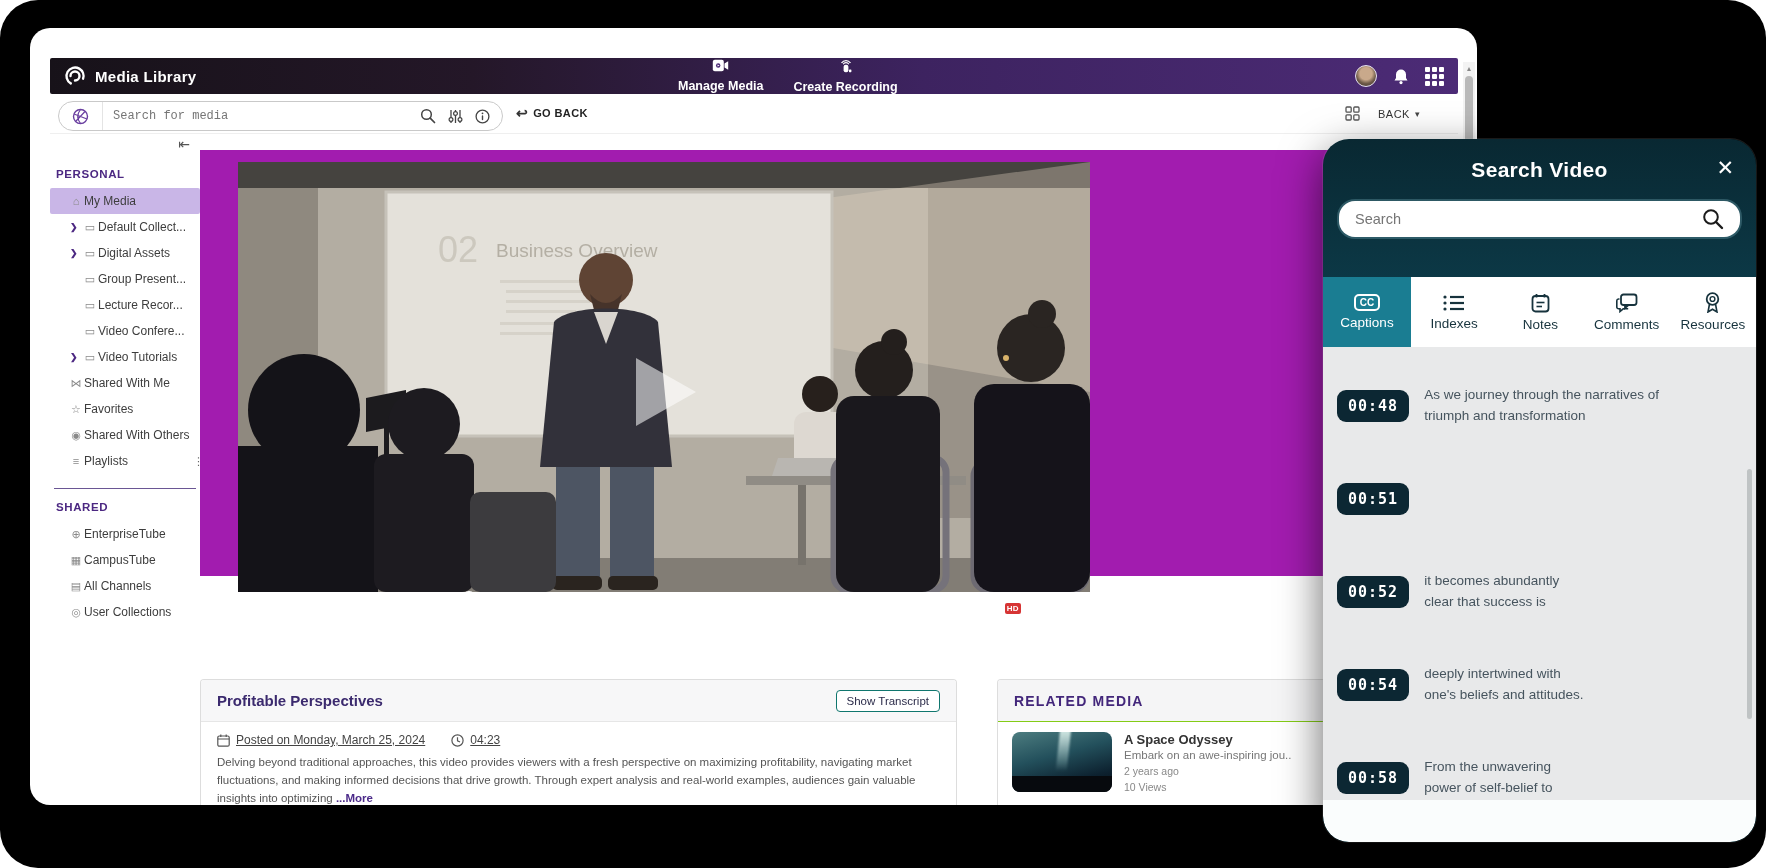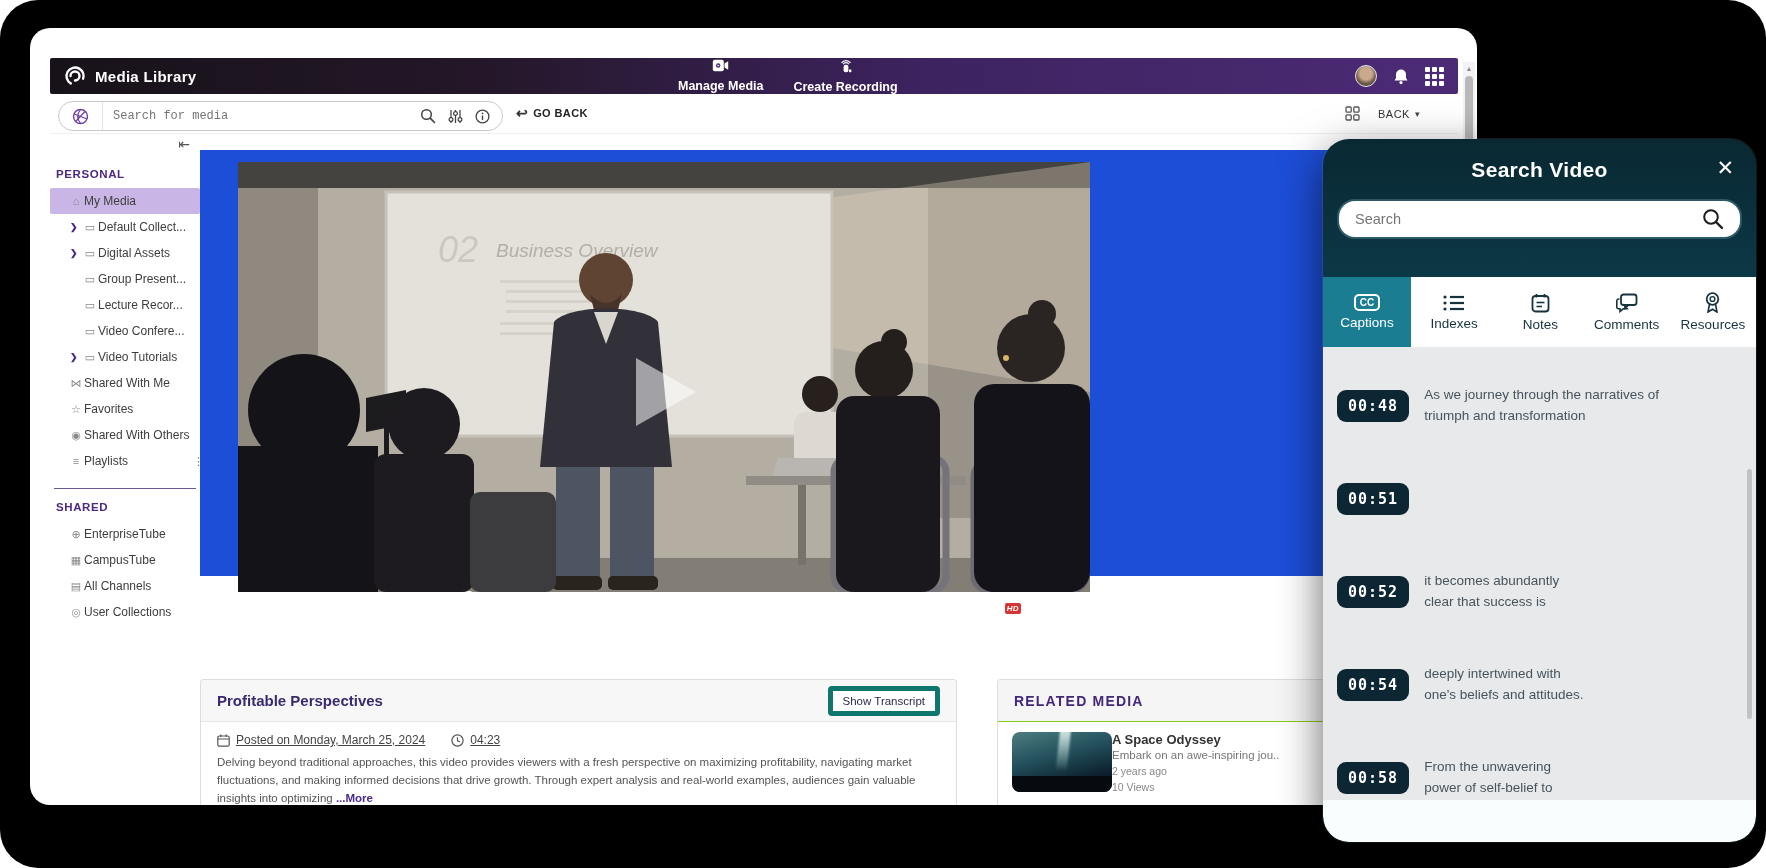--- a/index.html
+++ b/index.html
@@ -50,52 +50,52 @@
                padding-left:6px; position:relative; border-radius:2px; }
   .side-item .chev { width:12px; font-size:9px; color:#4c2882; font-weight:bold; visibility:hidden; flex:0 0 12px; }
   .side-item.chev-on .chev { visibility:visible; }
   .side-item.nested { padding-left:20px; }
   .side-item .ic { width:16px; flex:0 0 16px; text-align:center; color:#8a8a8a; font-size:11px; }
   .side-item.active { background:#c9b6e7; }
   .side-item .dots { position:absolute; right:-4px; color:#666; font-size:11px; }
   .side-divider { border-top:1.5px solid #6a5694; margin:14px 4px 2px 4px; }
 
   
-  .player { position:absolute; left:170px; top:122px; width:1258px; height:426px; background:#1d4ed8;font-style:italic; }
+  .player { position:absolute; left:170px; top:122px; width:1258px; height:426px; background:#a21caf; }
   .scene { position:absolute; left:38px; top:12px; width:852px; height:430px; }
   .progress { position:absolute; left:40px; top:446px; width:1205px; height:4px; background:rgba(255,255,255,.22); border-radius:2px; }
   .progress .fill { height:100%; background:#fff; border-radius:2px; position:relative; }
   .progress .knob { position:absolute; right:-7px; top:-5px; width:14px; height:14px; border-radius:50%; background:#fff; }
   .pctrl { position:absolute; left:58px; top:458px; display:flex; align-items:center; gap:22px; color:#fff; }
   .ptime { font-family:"DejaVu Sans Mono", monospace; font-size:13px; font-weight:bold; letter-spacing:.5px; }
   .pctrl-r { position:absolute; left:660px; top:460px; display:flex; align-items:center; gap:20px; color:#fff; }
   .ccbox { border:2px solid #fff; border-radius:4px; font-size:11px; font-weight:bold; padding:1px 5px; letter-spacing:.5px; cursor:pointer; }
   .theater { width:19px; height:15px; border:2px solid #fff; border-radius:2px; position:relative; cursor:pointer; }
   .theater::after { content:""; position:absolute; right:1px; top:1px; bottom:1px; width:6px; background:#fff; }
   .gearwrap { position:relative; cursor:pointer; }
   .hdbadge { position:absolute; top:-7px; right:-9px; background:#d63434; color:#fff; font-size:8px; font-weight:bold;
              padding:1px 2px; border-radius:2px; letter-spacing:.3px; }
 
   
   .card { position:absolute; border:1px solid #ddd; border-bottom:none; border-radius:4px 4px 0 0; background:#fff; overflow:hidden; }
   .details { left:170px; top:651px; width:757px; height:126px; }
   .card-head { height:42px; background:#f7f7f8; border-bottom:1px solid #e6e6e6; display:flex; align-items:center; padding:0 16px; }
   .vid-title { font-size:15px; font-weight:bold; color:#3b2a6e; }
-  .transcript-btn { margin-left:auto; border:5px solid #0f766e; border-radius:4px; background:#fff; font-size:11.5px;
+  .transcript-btn { margin-left:auto; border:1px solid #0f766e; border-radius:4px; background:#fff; font-size:11.5px;
                     color:#2c2c4a; padding:4px 10px; cursor:pointer; font-family:inherit; }
   .meta-row { display:flex; gap:26px; align-items:center; padding:11px 16px 4px; font-size:12px; color:#444; }
   .meta-item { display:flex; align-items:center; gap:6px;text-decoration:underline; }
   .desc { padding:3px 16px; font-size:11.5px; color:#555; line-height:1.55; }
   .more { color:#4c2b8a; font-weight:bold; cursor:pointer; }
 
   
   .related { left:967px; top:651px; width:461px; height:126px; }
   .rel-head { height:42px; background:#f5f5f6; border-bottom:1px solid #84cc16; display:flex; align-items:center; padding:0 16px;
               font-size:14px; font-weight:bold; color:#43277b; letter-spacing:1.2px; }
-  .rel-item { display:flex; padding:10px 14px; cursor:pointer; }
+  .rel-item { display:flex; gap:12px; padding:10px 14px; cursor:pointer; }
   .rel-thumb { width:100px; height:60px; border-radius:8px; flex:0 0 100px; position:relative; overflow:hidden;
                background:linear-gradient(165deg,#4d7d80 0%,#23505c 40%,#0d2230 75%,#060d14 100%); }
   .rel-thumb::before { content:""; position:absolute; left:46%; top:-4px; width:11%; height:72%;
                background:linear-gradient(180deg,rgba(226,245,240,.95),rgba(180,220,215,.25) 80%,transparent); transform:skewX(-6deg); filter:blur(1px); }
   .rel-thumb::after { content:""; position:absolute; left:0; bottom:0; width:100%; height:26%; background:#070a0e; }
   .rel-title { font-size:13px; font-weight:bold; color:#333; }
   .rel-desc { font-size:11.5px; color:#777; margin-top:2px; }
   .rel-meta { font-size:10.5px; color:#888; margin-top:3px; line-height:1.5; }
 
   

